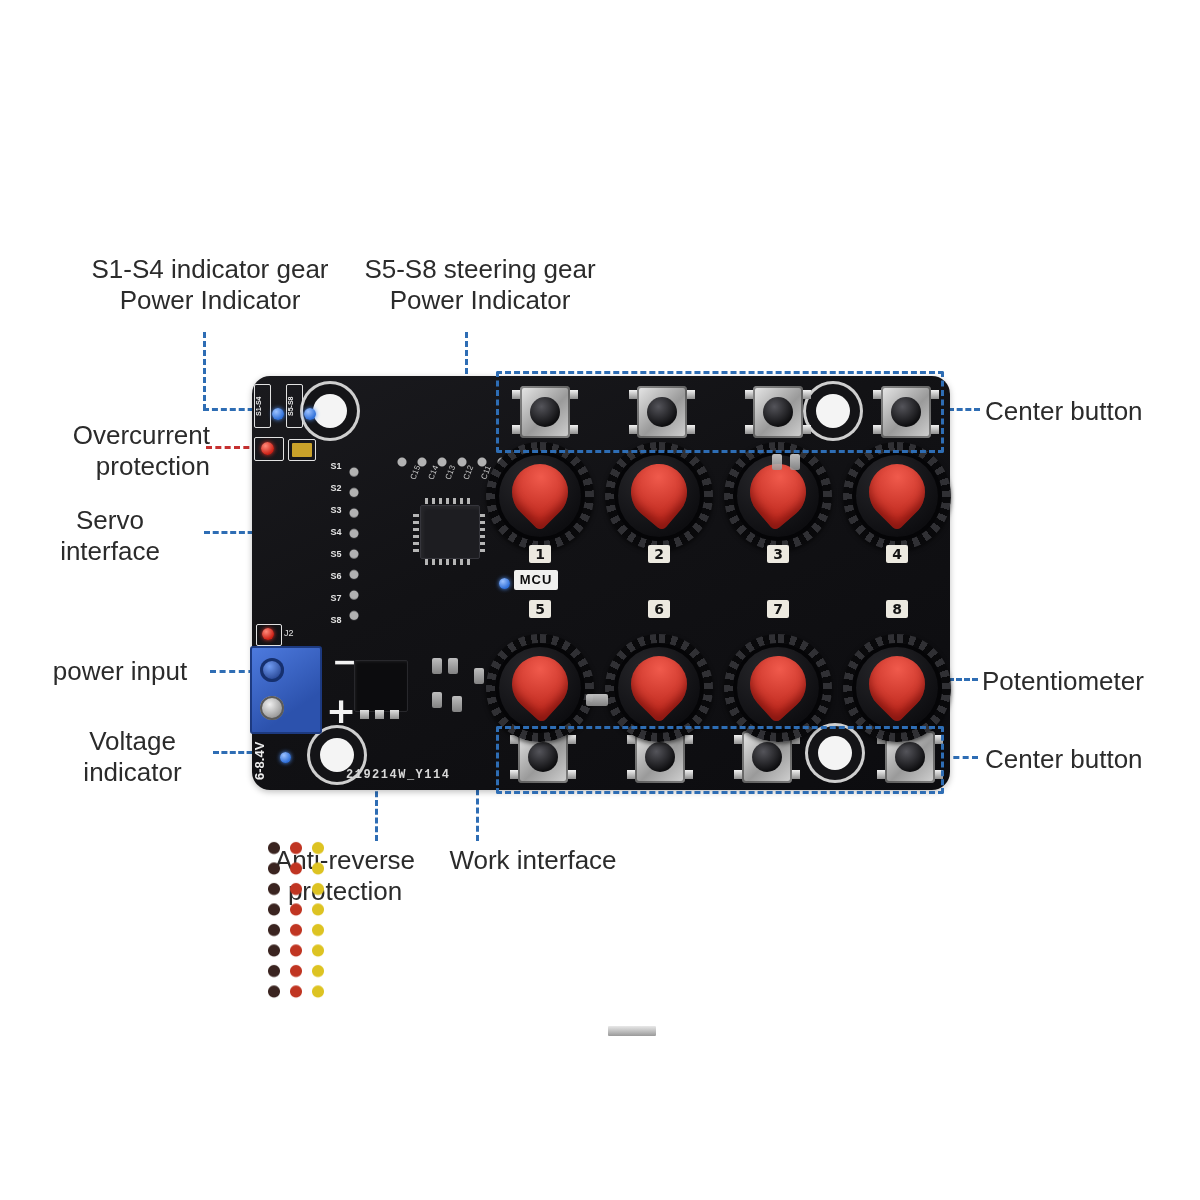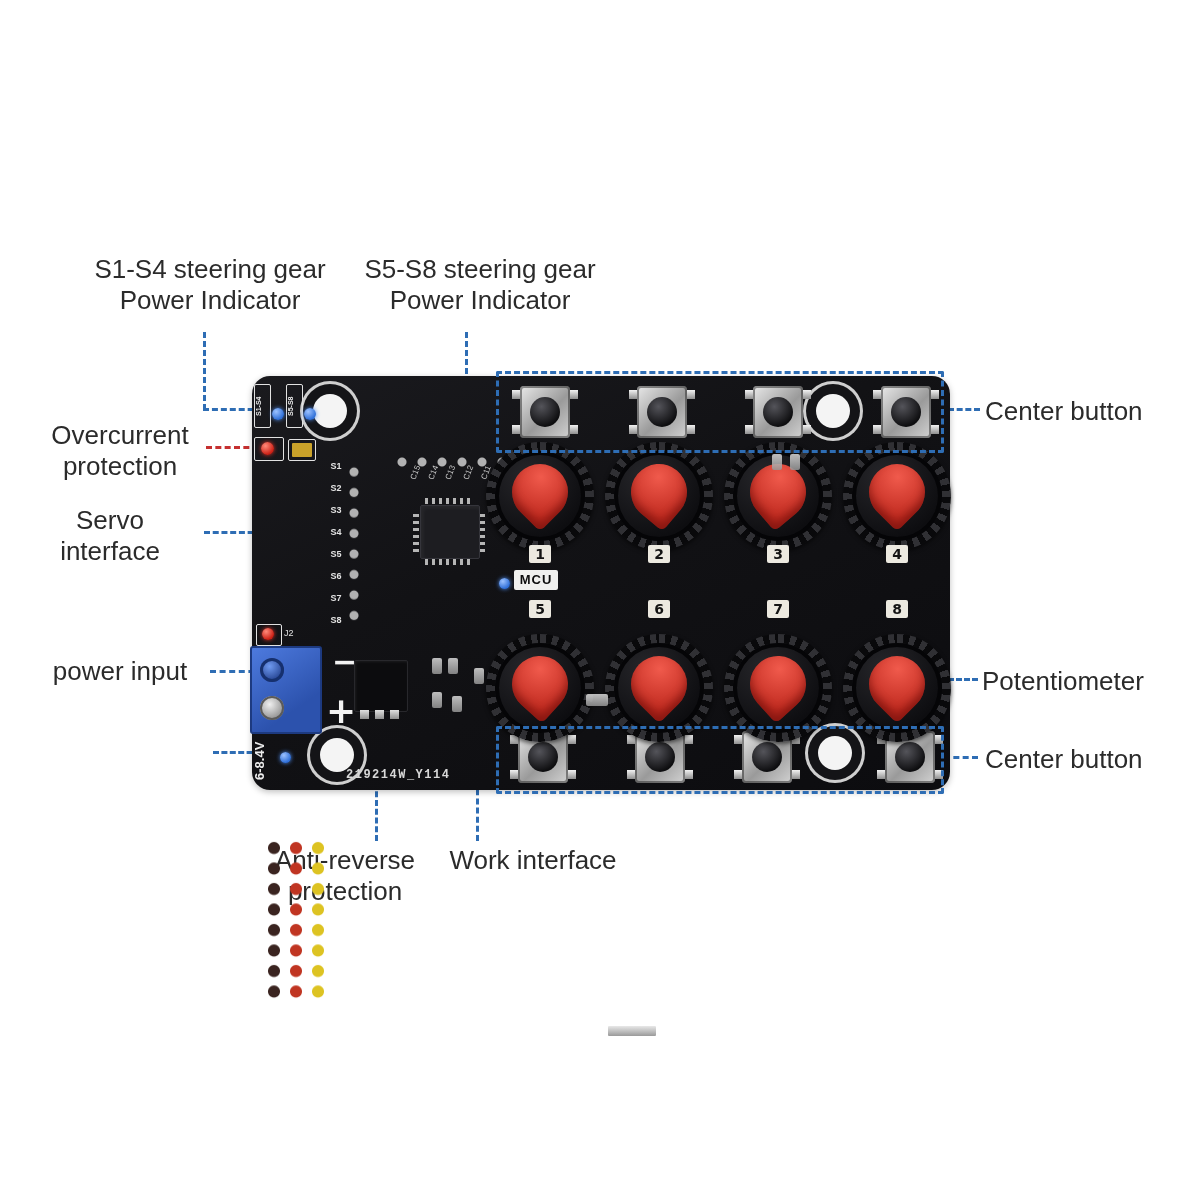--- a/index.html
+++ b/index.html
@@ -108,36 +108,40 @@
         font:bold 12px "Liberation Mono",monospace;letter-spacing:1.5px;}
   .pad{position:absolute;width:10px;height:16px;border-radius:2px;
         background:linear-gradient(#dcdcdc,#969696);opacity:.85;}
 </style>
 </head>
 <body>
 
 <div id="canvas">
 
   <div class="ann" style="left:60px;top:254px;width:300px;">
-    <div>S1-S4 steering gear</div>
+    <div>S1-S4 indicator gear</div>
     <div>Power Indicator</div>
   </div>
   <div class="ann" style="left:330px;top:254px;width:300px;">
     <div>S5-S8 steering gear</div>
     <div>Power Indicator</div>
   </div>
-  <div class="ann" style="left:30px;top:420px;width:180px;">
+  <div class="ann" style="left:30px;top:420px;width:180px;text-align:right;">
     <div>Overcurrent</div>
     <div>protection</div>
   </div>
   <div class="ann" style="left:25px;top:505px;width:170px;">
     <div>Servo</div>
     <div>interface</div>
   </div>
   <div class="ann" style="left:30px;top:656px;width:180px;">power input</div>
+  <div class="ann" style="left:45px;top:726px;width:175px;">
+    <div>Voltage</div>
+    <div>indicator</div>
+  </div>
   <div class="ann" style="left:255px;top:845px;width:180px;">
     <div>Anti-reverse</div>
     <div>protection</div>
   </div>
   <div class="ann" style="left:438px;top:845px;width:190px;">Work interface</div>
   <div class="ann left-align" style="left:985px;top:396px;width:200px;">Center button</div>
   <div class="ann left-align" style="left:982px;top:666px;width:200px;">Potentiometer</div>
   <div class="ann left-align" style="left:985px;top:744px;width:200px;">Center button</div>
 
   <div class="lead-v" style="left:203px;top:332px;height:78px;"></div>

